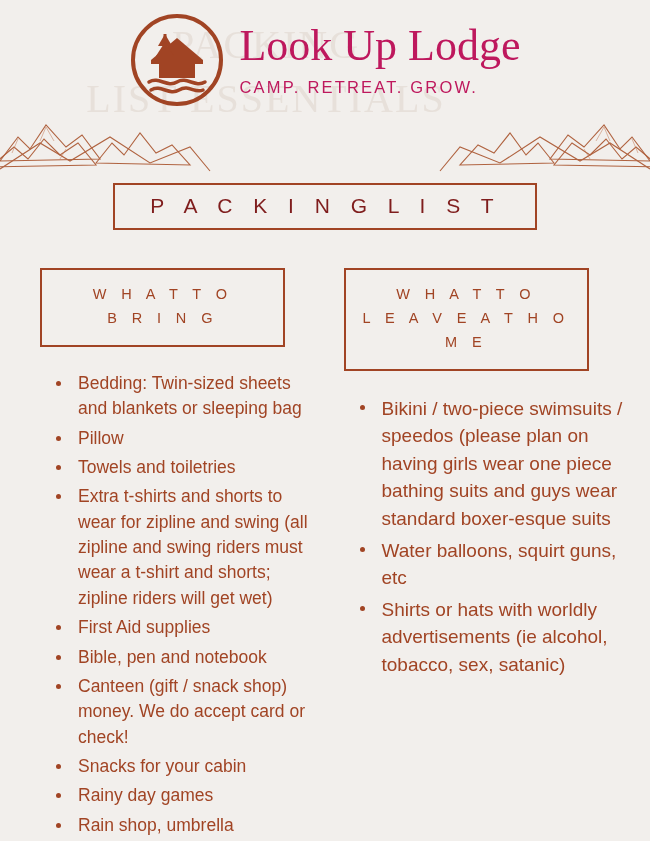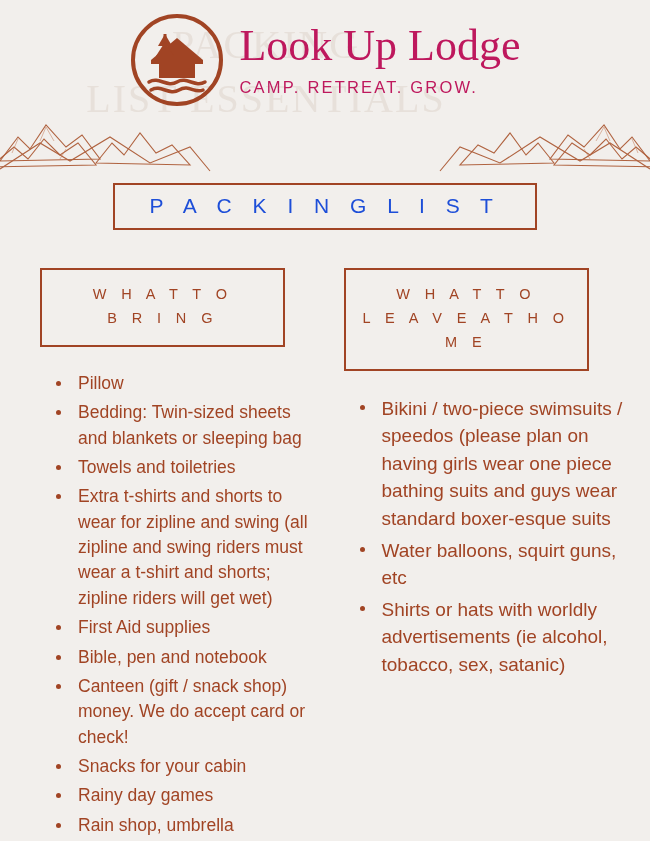--- a/index.html
+++ b/index.html
@@ -86,21 +86,22 @@
   }
   .title-box {
     border: 2px solid #a14424;
     padding: 9px 34px 10px 34px;
     min-width: 352px;
     text-align: center;
   }
   .title-box .inner {
     font-size: 21px;
     letter-spacing: 7.5px;
-    color: #1d4ed8;
+    color: #7f1d1d;
+    text-align: right;
   }
 
   
   .columns {
     display: flex;
     margin-top: 38px;
     padding: 0 22px 0 18px;
     box-sizing: border-box;
     gap: 5px;
   }
@@ -209,22 +210,22 @@
 </div>
 
 <div class="columns">
 
   <div class="col col-left">
     <div class="head-box left-head">
       <div class="line">W H A T   T O</div>
       <div class="line">B R I N G</div>
     </div>
     <ul class="list list-left">
+      <li>Bedding: Twin-sized sheets and blankets or sleeping bag</li>
       <li>Pillow</li>
-      <li>Bedding: Twin-sized sheets and blankets or sleeping bag</li>
       <li>Towels and toiletries</li>
       <li>Extra t-shirts and shorts to wear for zipline and swing (all zipline and swing riders must wear a t-shirt and shorts; zipline riders will get wet)</li>
       <li>First Aid supplies</li>
       <li>Bible, pen and notebook</li>
       <li>Canteen (gift / snack shop) money. We do accept card or check!</li>
       <li>Snacks for your cabin</li>
       <li>Rainy day games</li>
       <li>Rain shop, umbrella</li>
     </ul>
   </div>

